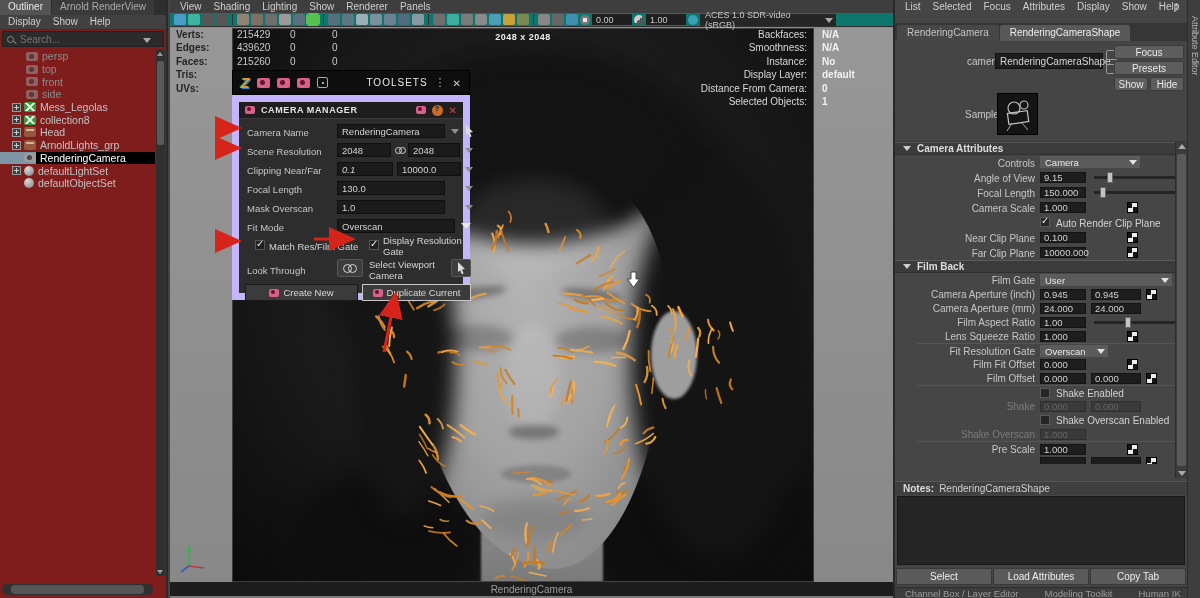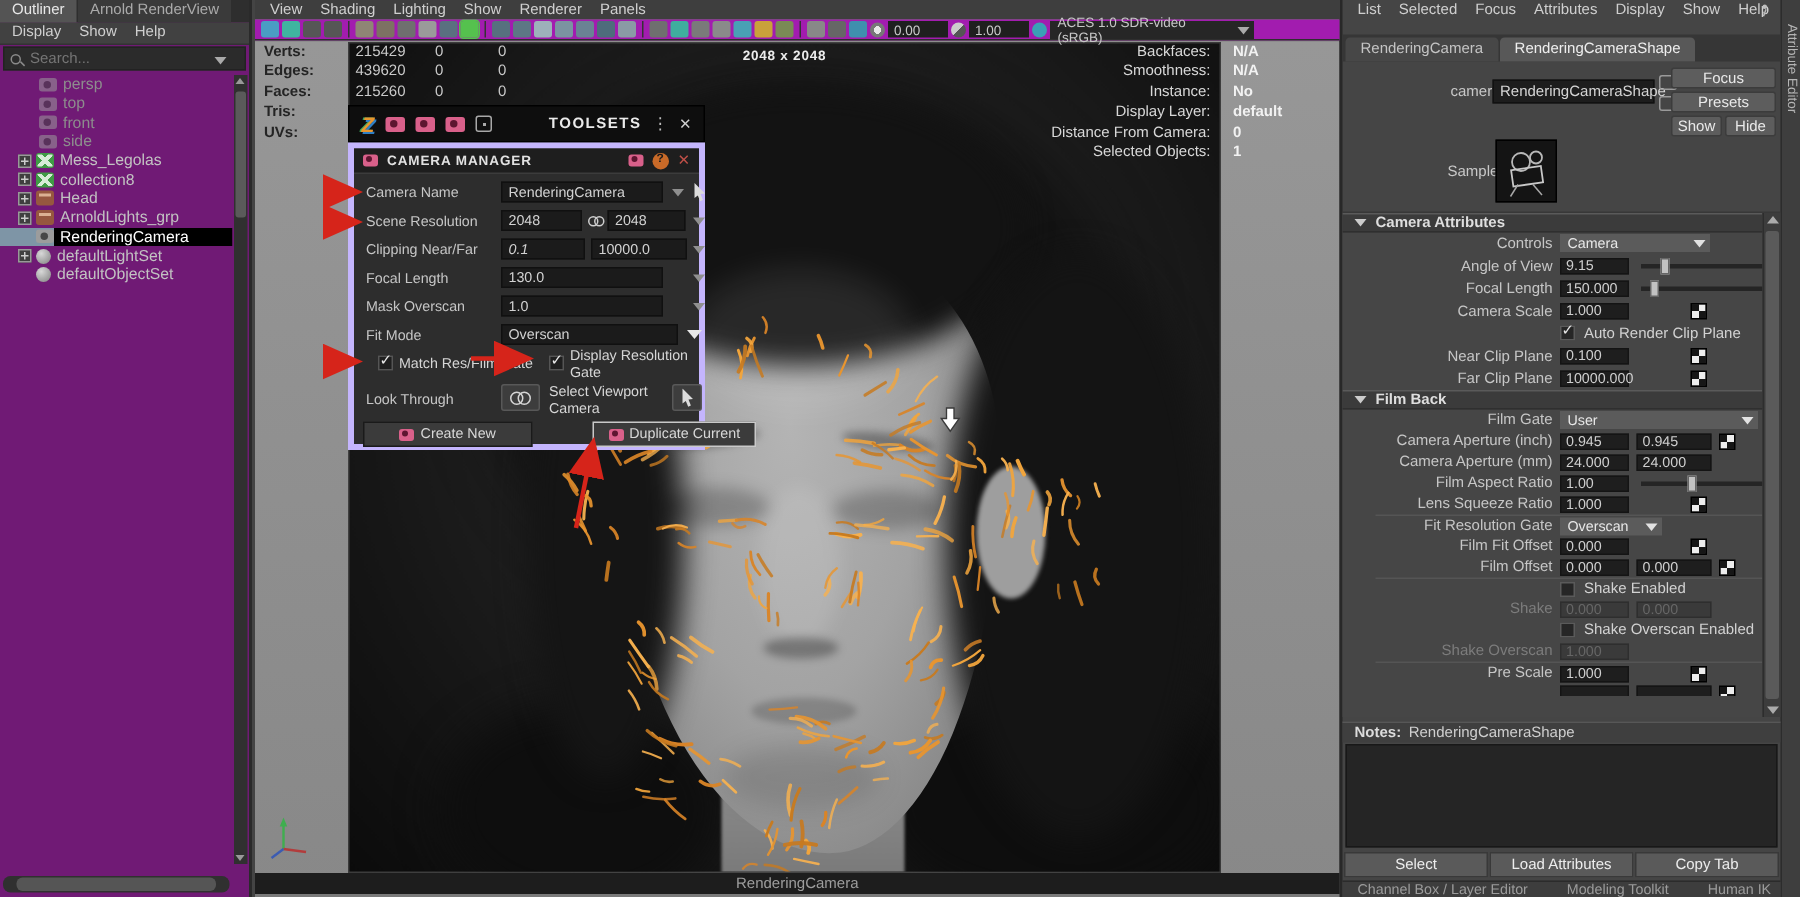--- a/index.html
+++ b/index.html
@@ -1,21 +1,21 @@
 <!DOCTYPE html>
 <html><head>
 <meta charset="utf-8">
 <style>
   html,body{margin:0;padding:0;background:#222;}
   *{box-sizing:border-box;}
   .app{position:relative;width:1200px;height:598px;background:#444;overflow:hidden;
        font-family:"Liberation Sans","DejaVu Sans",sans-serif;font-size:11px;color:#ccc;}
 
   
-  .outliner{position:absolute;left:0;top:0;width:168px;height:598px;background:#701a75;border-right:2px solid #2a2a2a;}
+  .outliner{position:absolute;left:0;top:0;width:168px;height:598px;background:#7f1d1d;border-right:2px solid #2a2a2a;}
   .ol-tabs{height:15px;background:#2e2e2e;display:flex;}
   .ol-tab{padding:1px 8px 0;font-size:10px;color:#aaa;background:#3a3a3a;margin-right:1px;white-space:nowrap;}
   .ol-tab.active{background:#545454;color:#e8e8e8;}
   .ol-menus{height:15px;background:#414141;display:flex;padding-left:2px;border-bottom:1px solid #333;}
   .menu-item{padding:1px 6px 0;font-size:10px;color:#cfcfcf;}
   .ol-search{position:relative;height:16px;margin:1px 2px;background:#2b2b2b;border:1px solid #222;display:flex;align-items:center;padding-left:4px;}
   .mag{width:7px;height:7px;border:1px solid #8a8a8a;border-radius:50%;position:relative;margin-right:4px;flex:none;}
   .mag::after{content:"";position:absolute;left:5px;top:5px;width:4px;height:1px;background:#8a8a8a;transform:rotate(45deg);}
   .ol-search input{background:transparent;border:0;outline:0;color:#9a9a9a;font-size:10px;width:118px;font-family:inherit;}
   .ddtri{width:0;height:0;border-left:4px solid transparent;border-right:4px solid transparent;border-top:5px solid #aaa;}
@@ -42,21 +42,21 @@
   .ticon.set{width:10px;height:10px;border-radius:50%;background:radial-gradient(circle at 35% 30%,#d8d8d8,#808080);}
   .vsb{position:absolute;right:1px;top:50px;bottom:22px;width:9px;background:#303030;}
   .vsb .thumb{position:absolute;left:1px;right:1px;top:11px;height:84px;background:#5a5a5a;border-radius:2px;}
   .sb-tri{position:absolute;width:0;height:0;left:1px;}
   .hsb{position:absolute;left:2px;right:13px;bottom:3px;height:11px;background:#303030;border-radius:5px;}
   .hsb .hthumb{position:absolute;left:9px;right:9px;top:1px;bottom:1px;background:#555;border-radius:4px;}
 
   
   .viewport{position:absolute;left:170px;top:0;width:723px;height:598px;background:#8d8d8d;}
   .vp-menus{position:absolute;top:0;left:0;right:0;height:13px;background:#3e3e3e;display:flex;padding-left:4px;z-index:6;}
-  .vp-toolbar{position:absolute;top:13px;left:0;right:0;height:14px;background:#a21caf;display:flex;align-items:center;gap:2px;padding-left:4px;z-index:6;border-bottom:1px solid #2e2e2e;}
+  .vp-toolbar{position:absolute;top:13px;left:0;right:0;height:14px;background:#0f766e;display:flex;align-items:center;gap:2px;padding-left:4px;z-index:6;border-bottom:1px solid #2e2e2e;}
   .tile{width:12px;height:11px;border-radius:2px;flex:none;}
   .tile.hl{outline:1px solid #55c14e;}
   .tsep{width:1px;height:11px;background:#333;margin:0 2px;flex:none;}
   .vp-mini{width:10px;height:10px;border-radius:50%;flex:none;}
   .vp-field{height:11px;background:#1f1f1f;color:#c9c9c9;font-size:9px;width:40px;display:flex;align-items:center;padding:0 4px;flex:none;}
   .vp-dd{position:relative;height:12px;background:#262626;color:#c7c7c7;font-size:9px;display:flex;align-items:center;padding:0 16px 0 5px;width:136px;flex:none;}
   .vp-dd .ddtri{position:absolute;right:3px;top:4px;}
   .vp-canvas{position:absolute;left:0;top:28px;right:0;bottom:0;background:linear-gradient(#979797,#888);}
   .gate{position:absolute;left:62px;top:0;width:582px;height:554px;overflow:hidden;border:1px solid rgba(175,175,175,.28);
         background:radial-gradient(ellipse at 52% 42%,#2d2d2d 0%,#1b1b1b 55%,#0b0b0b 100%);}
@@ -79,24 +79,24 @@
   
   .toolsets{position:absolute;left:232px;top:70px;width:238px;height:25px;background:#0e0e0e;border:1px solid #000;
             display:flex;align-items:center;gap:7px;padding:0 8px;z-index:30;}
   .zlogo{font-size:14px;font-weight:700;font-style:italic;color:#e8962e;text-shadow:1px 1px 0 #2f7fc4,-1px 0 0 #3aa65c;line-height:1;}
   .pico{width:13px;height:10px;background:#d9608a;border-radius:2px;position:relative;flex:none;}
   .pico::before{content:"";position:absolute;left:3px;top:2px;width:5px;height:5px;border-radius:50%;background:#5e1530;}
   .pico.sm{width:10px;height:8px;}
   .pico.sm::before{left:2px;top:1px;width:4px;height:4px;}
   .bracket{width:11px;height:11px;border:1px solid #a8a8a8;border-radius:2px;position:relative;flex:none;}
   .bracket::after{content:"";position:absolute;left:4px;top:4px;width:2px;height:2px;background:#a8a8a8;}
-  .ts-title{margin-left:auto;font-size:10px;font-weight:700;letter-spacing:1px;color:#eaeaea;}
+  .ts-title{margin-left:auto;font-size:10px;font-weight:400;letter-spacing:1px;color:#eaeaea;}
   .kebab::before{content:"⋮";color:#bbb;font-size:11px;}
   .xclose::before{content:"✕";color:#cfcfcf;font-size:10px;}
-  .cmgr{position:absolute;left:232px;top:95px;width:238px;height:205px;background:#2d2d2d;border:4px solid #c4b5fd;z-index:30;font-size:9.5px;color:#c9c9c9;}
+  .cmgr{position:absolute;left:232px;top:95px;width:238px;height:205px;background:#2d2d2d;border:7px solid #c4b5fd;z-index:30;font-size:9.5px;color:#c9c9c9;}
   .cm-header{height:17px;background:#1e1e1e;border-bottom:1px solid #3c3c3c;display:flex;align-items:center;gap:6px;padding:0 6px;}
   .cm-title{font-size:9px;font-weight:700;letter-spacing:.6px;color:#e2e2e2;}
   .cm-hr{margin-left:auto;display:flex;gap:6px;align-items:center;}
   .qicon{width:11px;height:11px;border-radius:50%;background:#c96a28;position:relative;}
   .qicon::before{content:"?";position:absolute;left:3px;top:-1px;font-size:8px;color:#1a1a1a;font-weight:700;}
   .cm-x::before{content:"✕";color:#c05048;font-size:10px;}
   .cm-body{padding-top:3px;}
   .cm-row{position:relative;height:19px;}
   .cm-label{position:absolute;left:8px;top:50%;transform:translateY(-50%);color:#c6c6c6;}
   .cm-field{position:absolute;top:2px;height:14px;background:#1b1b1b;border:1px solid #101010;color:#d2d2d2;
@@ -104,21 +104,21 @@
   .cm-arrow{position:absolute;top:7px;width:0;height:0;border-left:4px solid transparent;border-right:4px solid transparent;border-top:5px solid #8f8f8f;}
   .cm-arrow.big{border-left-width:5px;border-right-width:5px;border-top:6px solid #e8e8e8;top:6px;}
   .cm-chk{position:absolute;top:4px;width:10px;height:10px;background:#1f1f1f;border:1px solid #555;}
   .cm-chk::after{content:"✓";position:absolute;left:0px;top:-3px;color:#ececec;font-size:10px;}
   .cm-cl{position:absolute;top:50%;transform:translateY(-50%);color:#d6d6d6;}
   .cm-mini{position:absolute;top:3px;height:18px;background:#3d3d3d;border:1px solid #585858;border-radius:2px;display:flex;align-items:center;justify-content:center;}
   .binoc{width:14px;height:8px;position:relative;}
   .binoc::before,.binoc::after{content:"";position:absolute;top:0;width:7px;height:7px;border:1px solid #d5d5d5;border-radius:50%;}
   .binoc::before{left:0;} .binoc::after{right:0;}
   .cm-btn{position:absolute;top:1px;height:17px;background:#3b3b3b;border:1px solid #1a1a1a;display:flex;align-items:center;justify-content:center;gap:4px;color:#d8d8d8;font-size:9.5px;}
-  .cm-btn.focus{border:1px solid #c9c9c9;margin-left:36px;}
+  .cm-btn.focus{border:1px solid #c9c9c9;}
   .linkico{position:absolute;top:5px;width:10px;height:8px;}
   .linkico::before,.linkico::after{content:"";position:absolute;top:1px;width:5px;height:5px;border:1px solid #cfcfcf;border-radius:50%;}
   .linkico::before{left:0;} .linkico::after{left:4px;}
 
   
   .ae{position:absolute;left:893px;top:0;width:307px;height:598px;background:#454545;border-left:2px solid #282828;}
   .ae-menus{height:15px;display:flex;padding-left:4px;position:relative;}
   .pin{position:absolute;right:20px;top:3px;width:8px;height:8px;}
   .pin::before{content:"";position:absolute;left:3px;top:0;width:3px;height:3px;border-radius:50%;background:#bdbdbd;}
   .pin::after{content:"";position:absolute;left:4px;top:3px;width:1px;height:5px;background:#bdbdbd;transform:rotate(20deg);}

